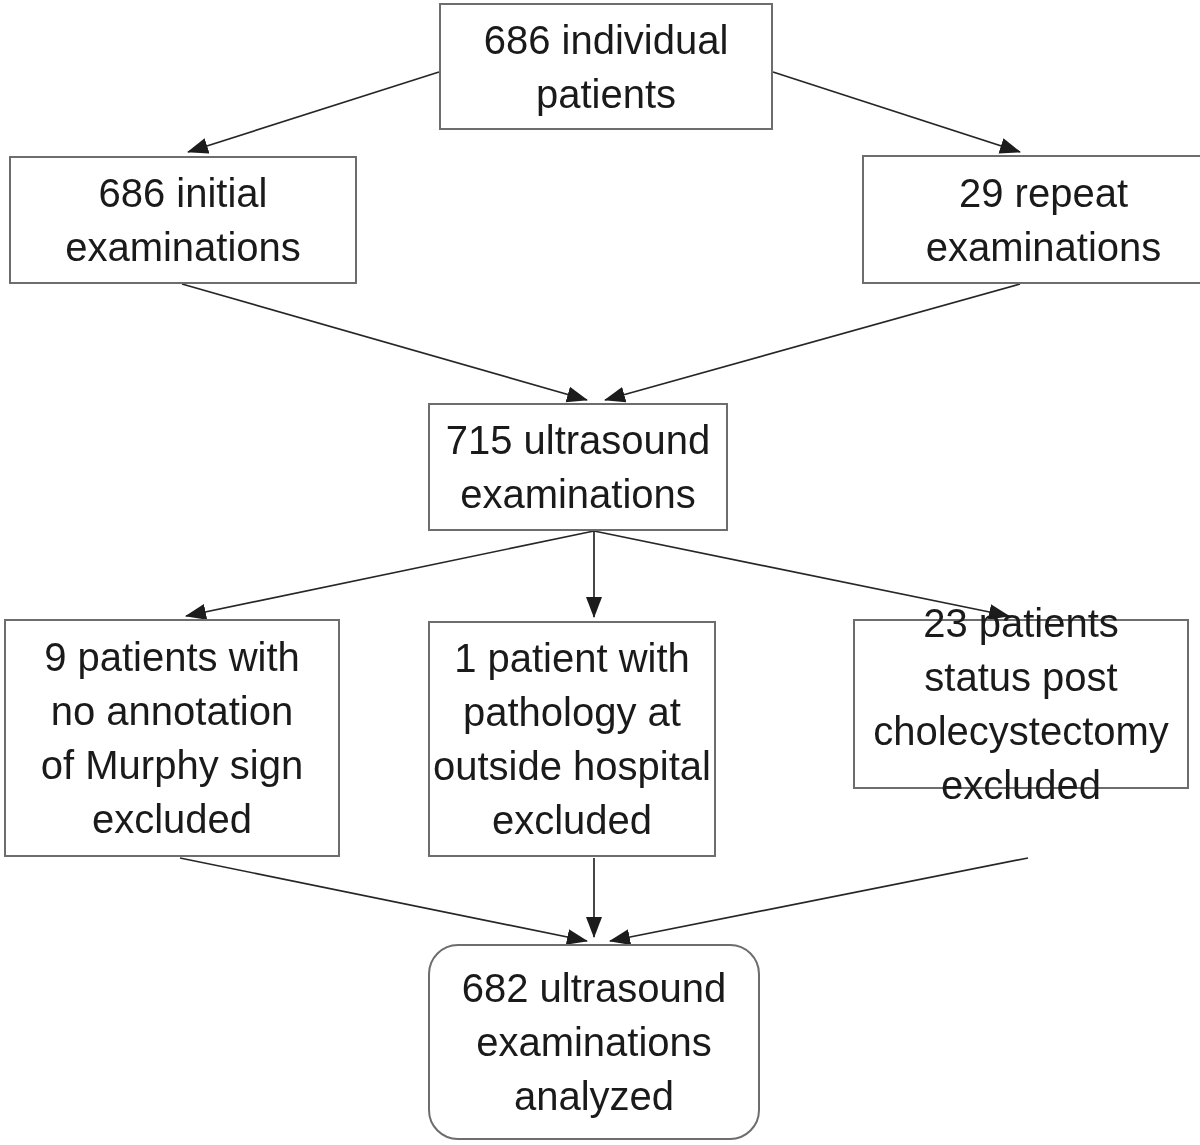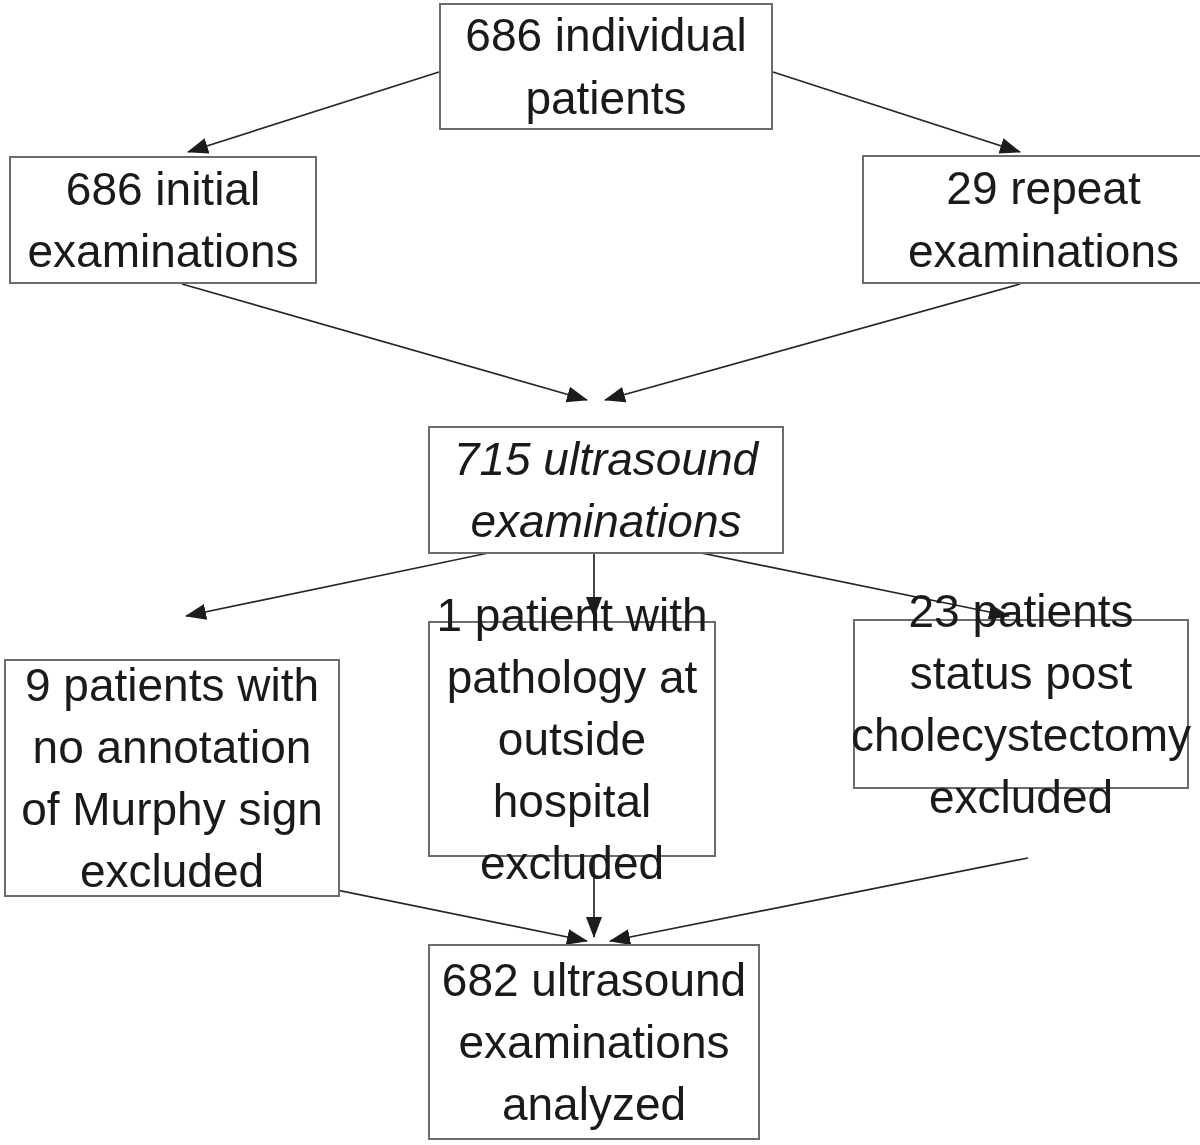--- a/index.html
+++ b/index.html
@@ -25,36 +25,36 @@
   #edges line {
     stroke: #262626;
     stroke-width: 1.7;
   }
   .node {
     position: absolute;
     box-sizing: border-box;
     background: #ffffff;
     border: 2px solid #6d6d6d;
     color: #1a1a1a;
-    font-size: 46px;
+    font-size: 40px;
     line-height: 1.35;
     text-align: center;
     white-space: pre-line;
     display: flex;
     align-items: center;
     justify-content: center;
   }
   .n-top        { left: 439px; top: 3px;   width: 334px; height: 127px; }
-  .n-initial    { left: 9px;   top: 156px; width: 308px; height: 128px; }
+  .n-initial    { left: 9px;   top: 156px; width: 348px; height: 128px; }
   .n-repeat     { left: 862px; top: 155px; width: 363px; height: 129px; }
-  .n-ultrasound { left: 428px; top: 426px; width: 356px; height: 128px; font-style: italic; }
-  .n-excl-left  { left: 4px;   top: 619px; width: 336px; height: 238px; margin-top: 40px; }
+  .n-ultrasound { left: 428px; top: 403px; width: 300px; height: 128px; }
+  .n-excl-left  { left: 4px;   top: 619px; width: 336px; height: 238px; }
   .n-excl-mid   { left: 428px; top: 621px; width: 288px; height: 236px; }
   .n-excl-right { left: 853px; top: 619px; width: 336px; height: 170px; }
-  .n-analyzed   { left: 428px; top: 944px; width: 332px; height: 196px; }
+  .n-analyzed   { left: 428px; top: 944px; width: 332px; height: 196px; border-radius: 30px; }
 </style>
 </head>
 <body>
 
 <div id="canvas">
 
   <svg id="edges" viewBox="0 0 1200 1145" xmlns="http://www.w3.org/2000/svg">
     <defs>
       <marker id="ah" markerUnits="userSpaceOnUse" markerWidth="24" markerHeight="18" refX="20" refY="8" orient="auto">
         <path d="M0,0 L21,8 L0,16 Z" fill="#1c1c1c"></path>

